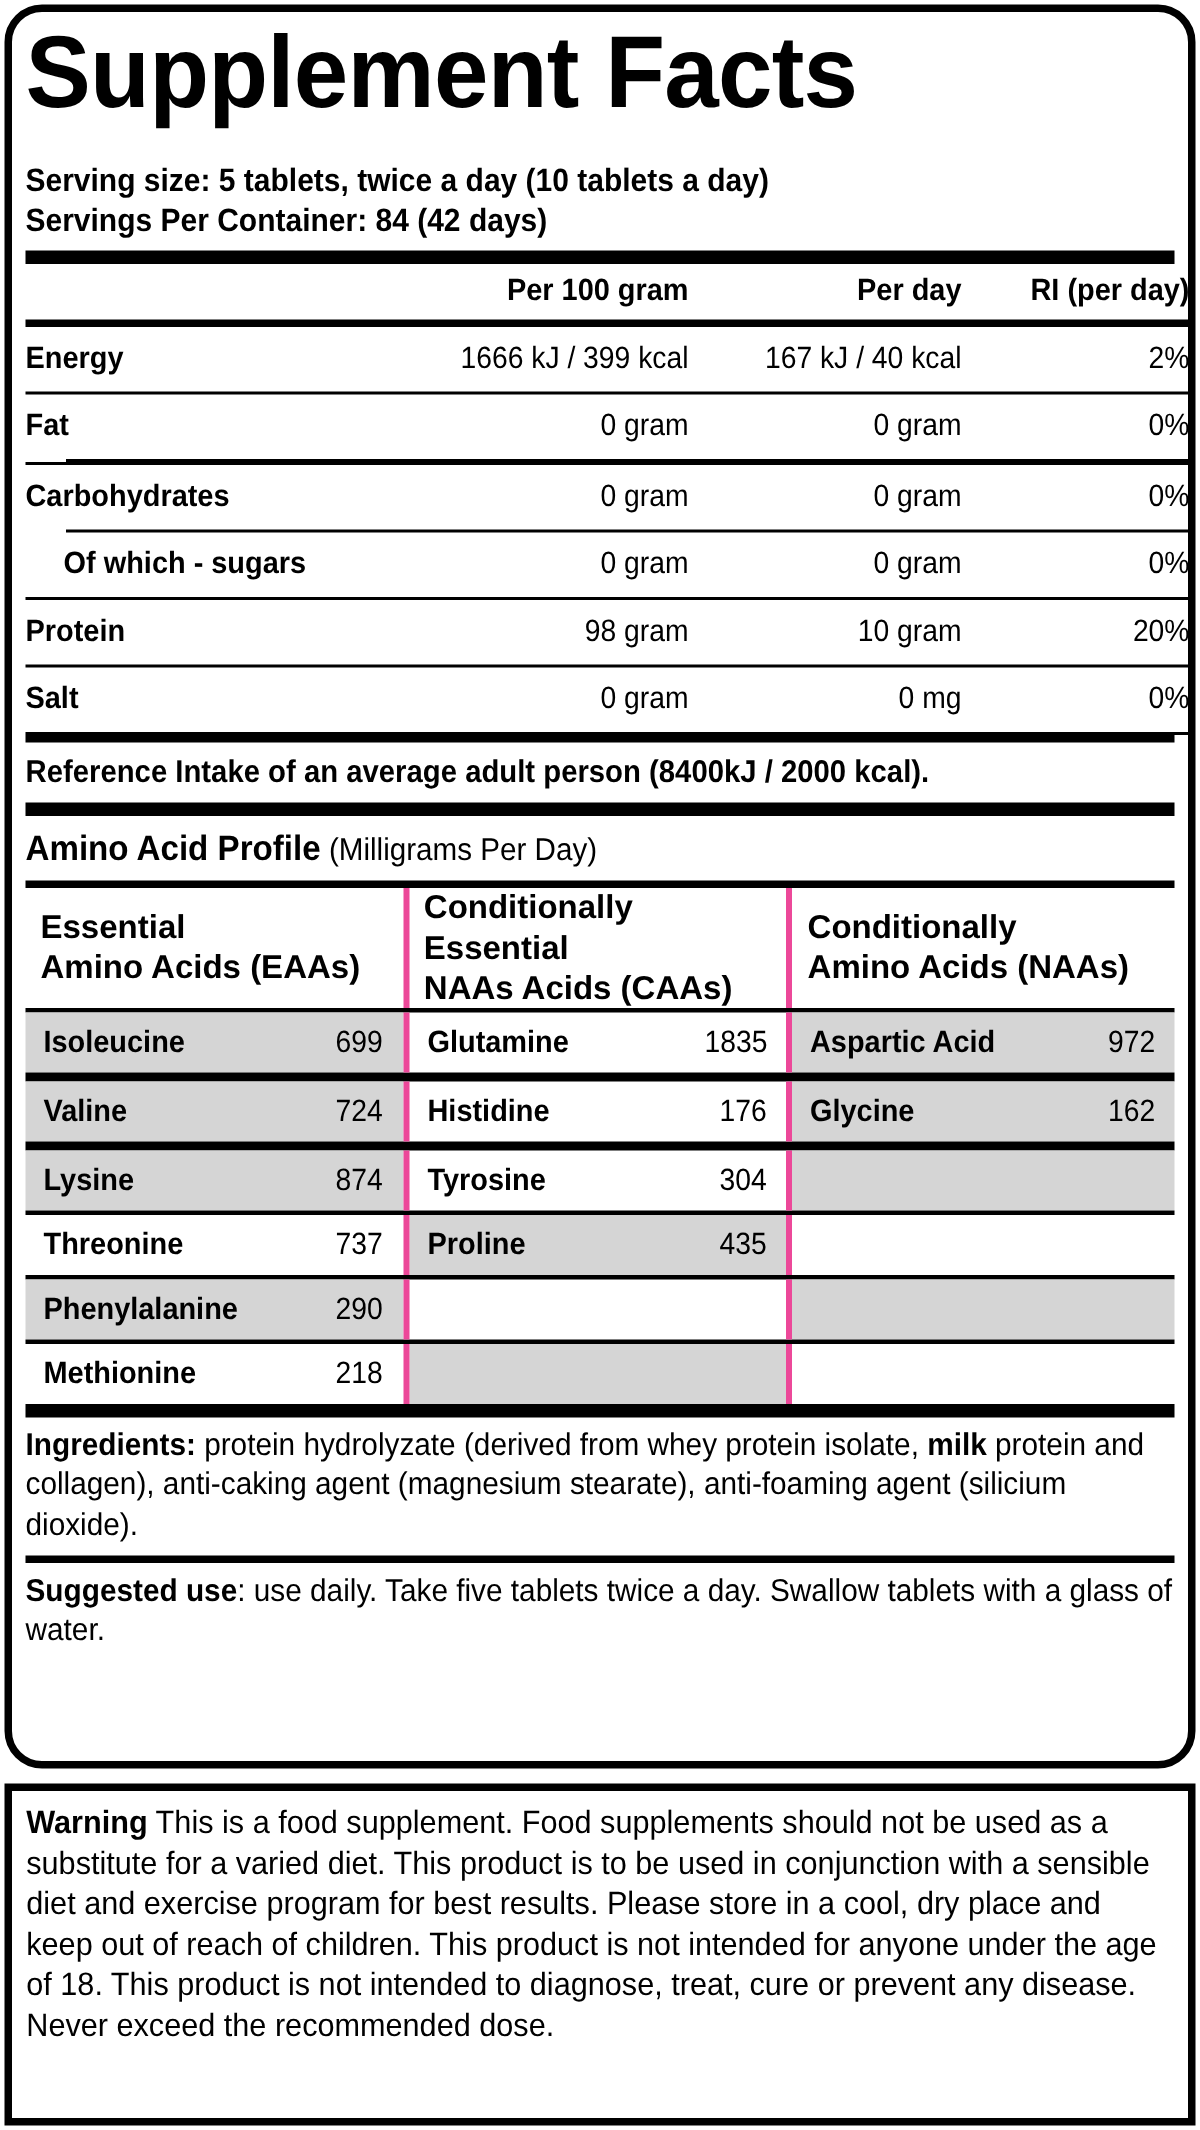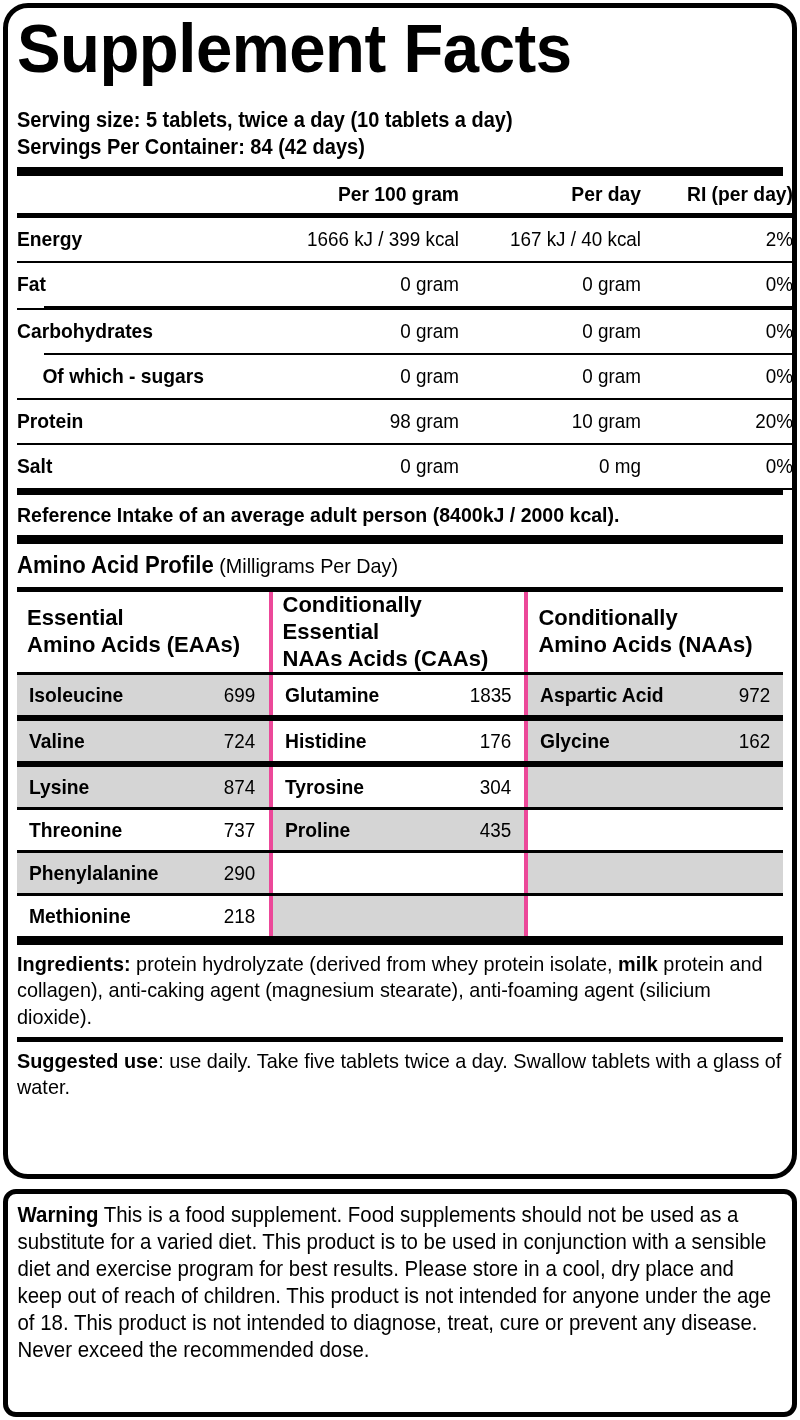--- a/index.html
+++ b/index.html
@@ -22,21 +22,21 @@
 
   
   .panel {
     position: absolute;
     left: 3px;
     width: 794px;
     border: 5px solid #000;
     background: #fff;
   }
   #main-panel { top: 3px; height: 1176px; border-radius: 25px; }
-  #warning-panel { top: 1189px; height: 228px; border-radius: 13px; }
+  #warning-panel { top: 1189px; height: 228px; }
 
   .inner { padding: 0 9px; }
 
   
   .title {
     font-size: 68px;
     font-weight: bold;
     line-height: 0.98;
     letter-spacing: -0.5px;
     transform: scaleX(0.96);

